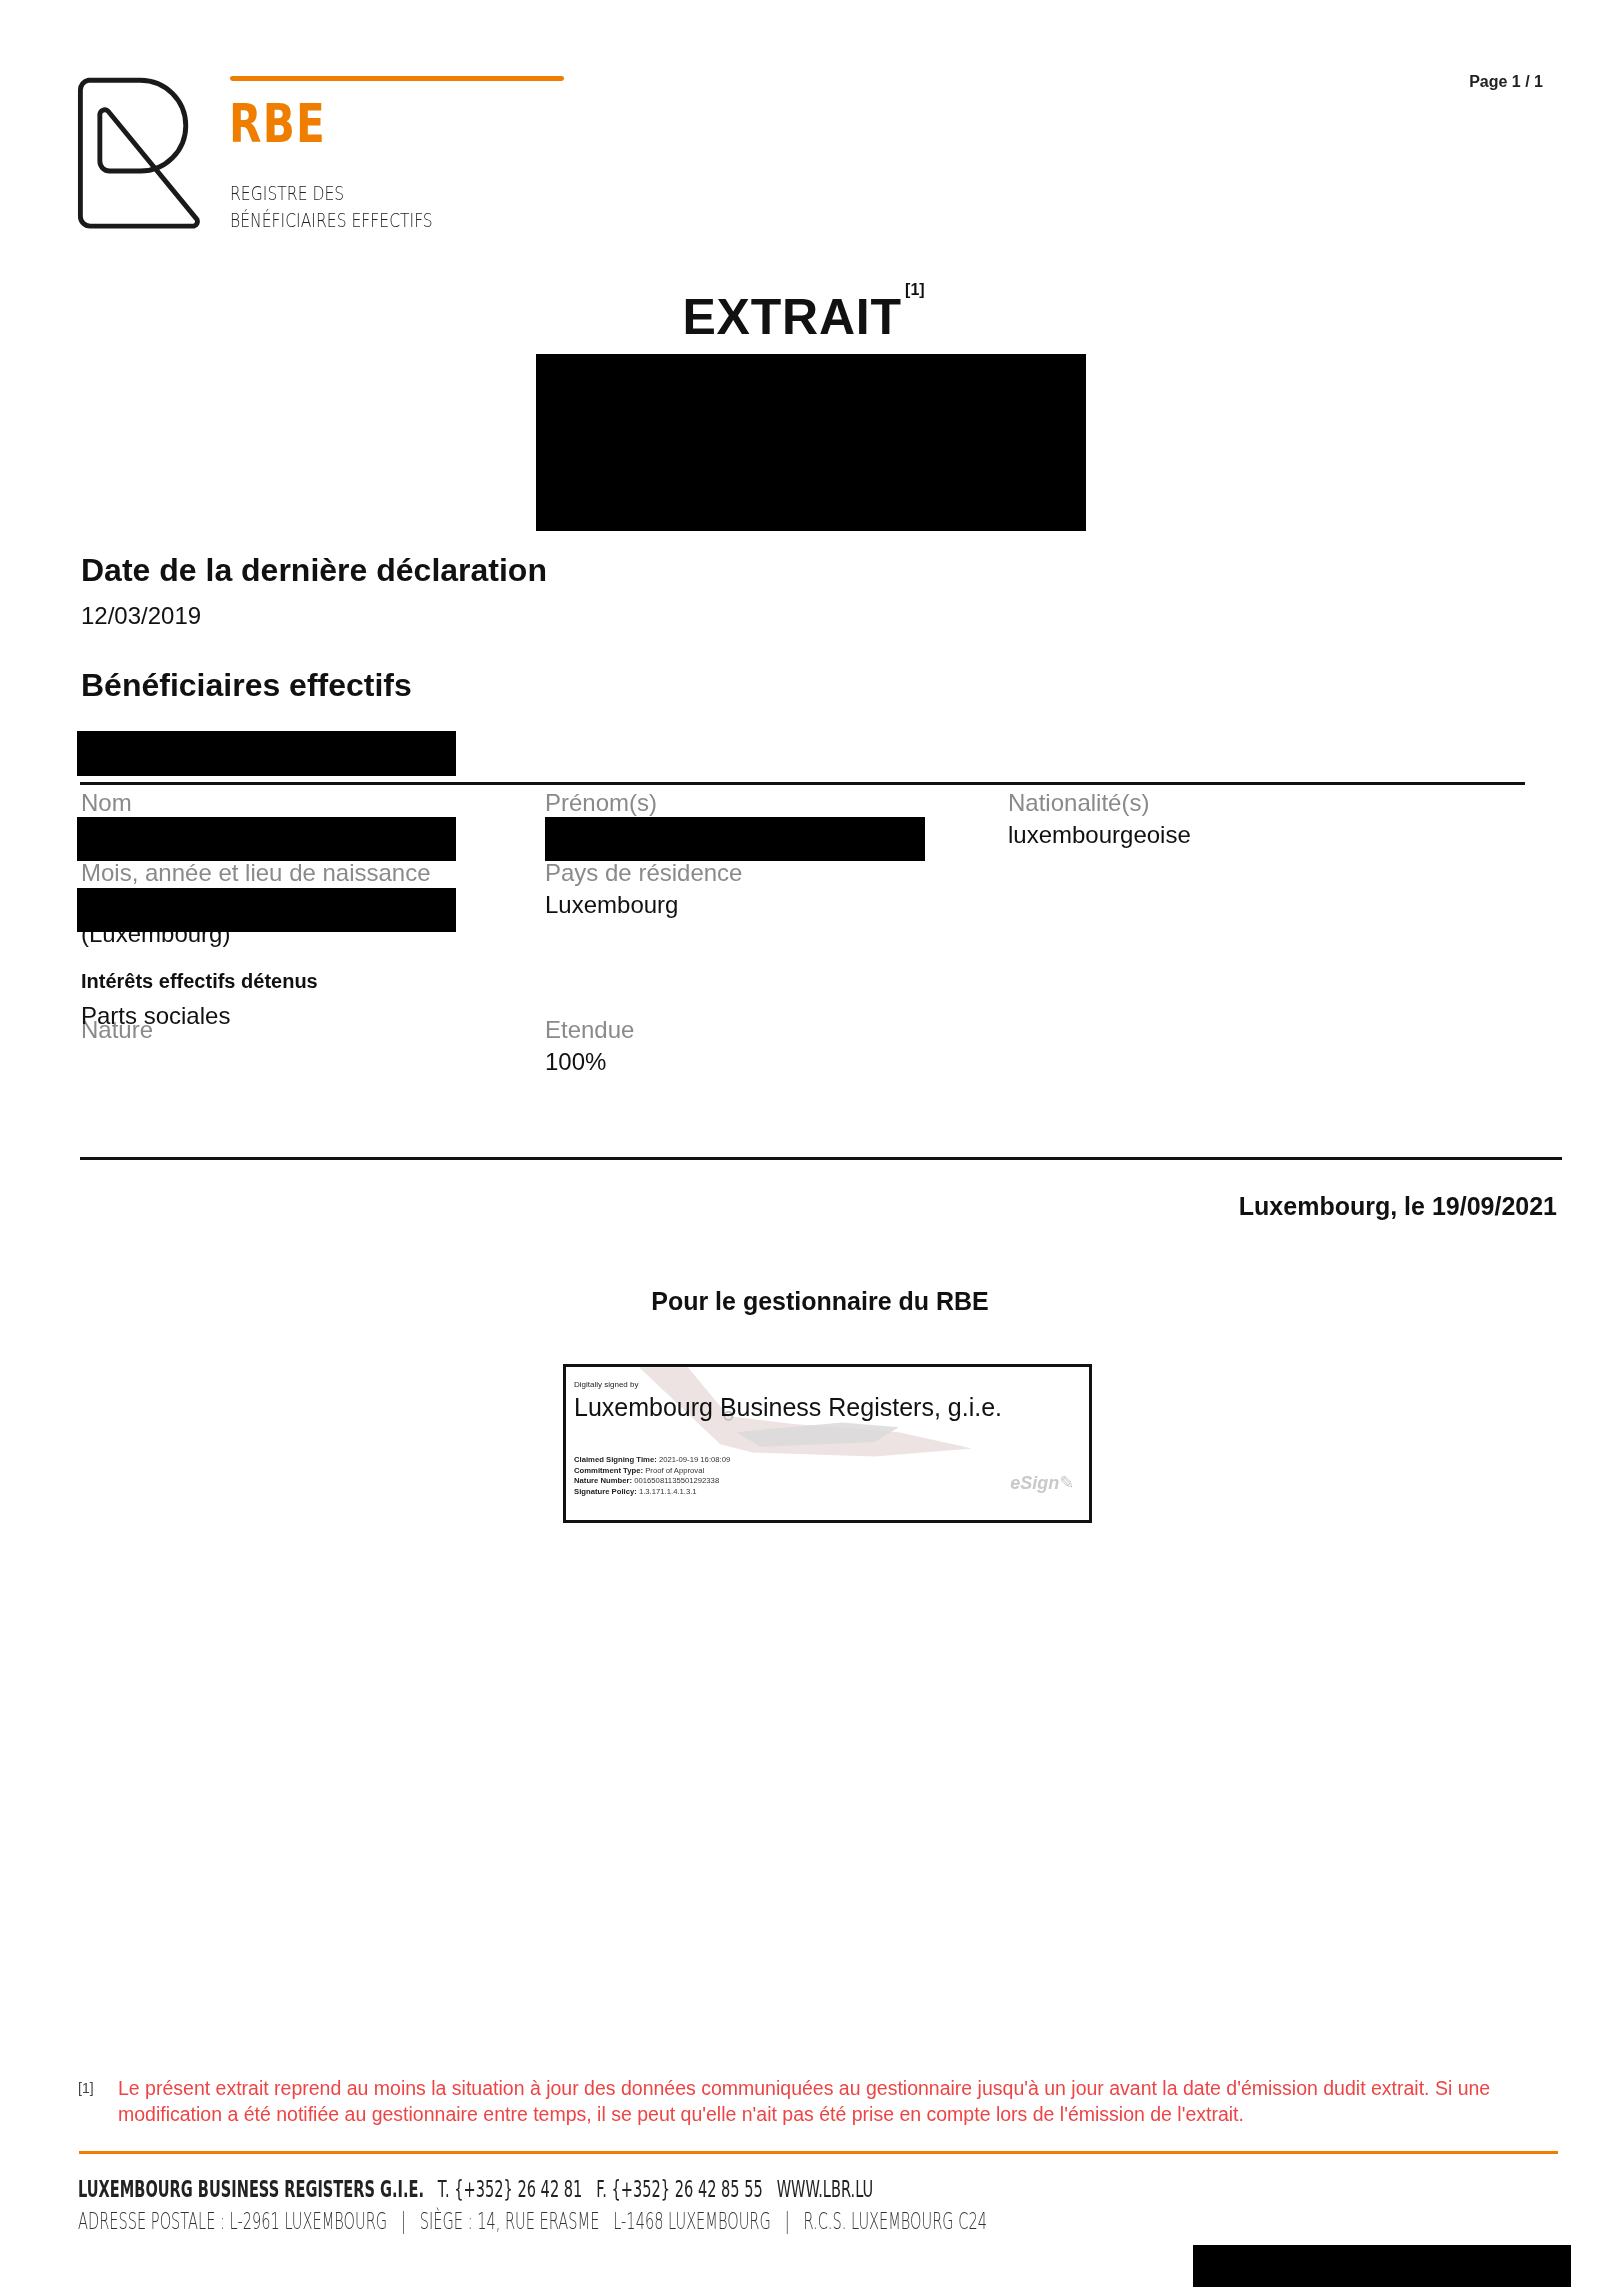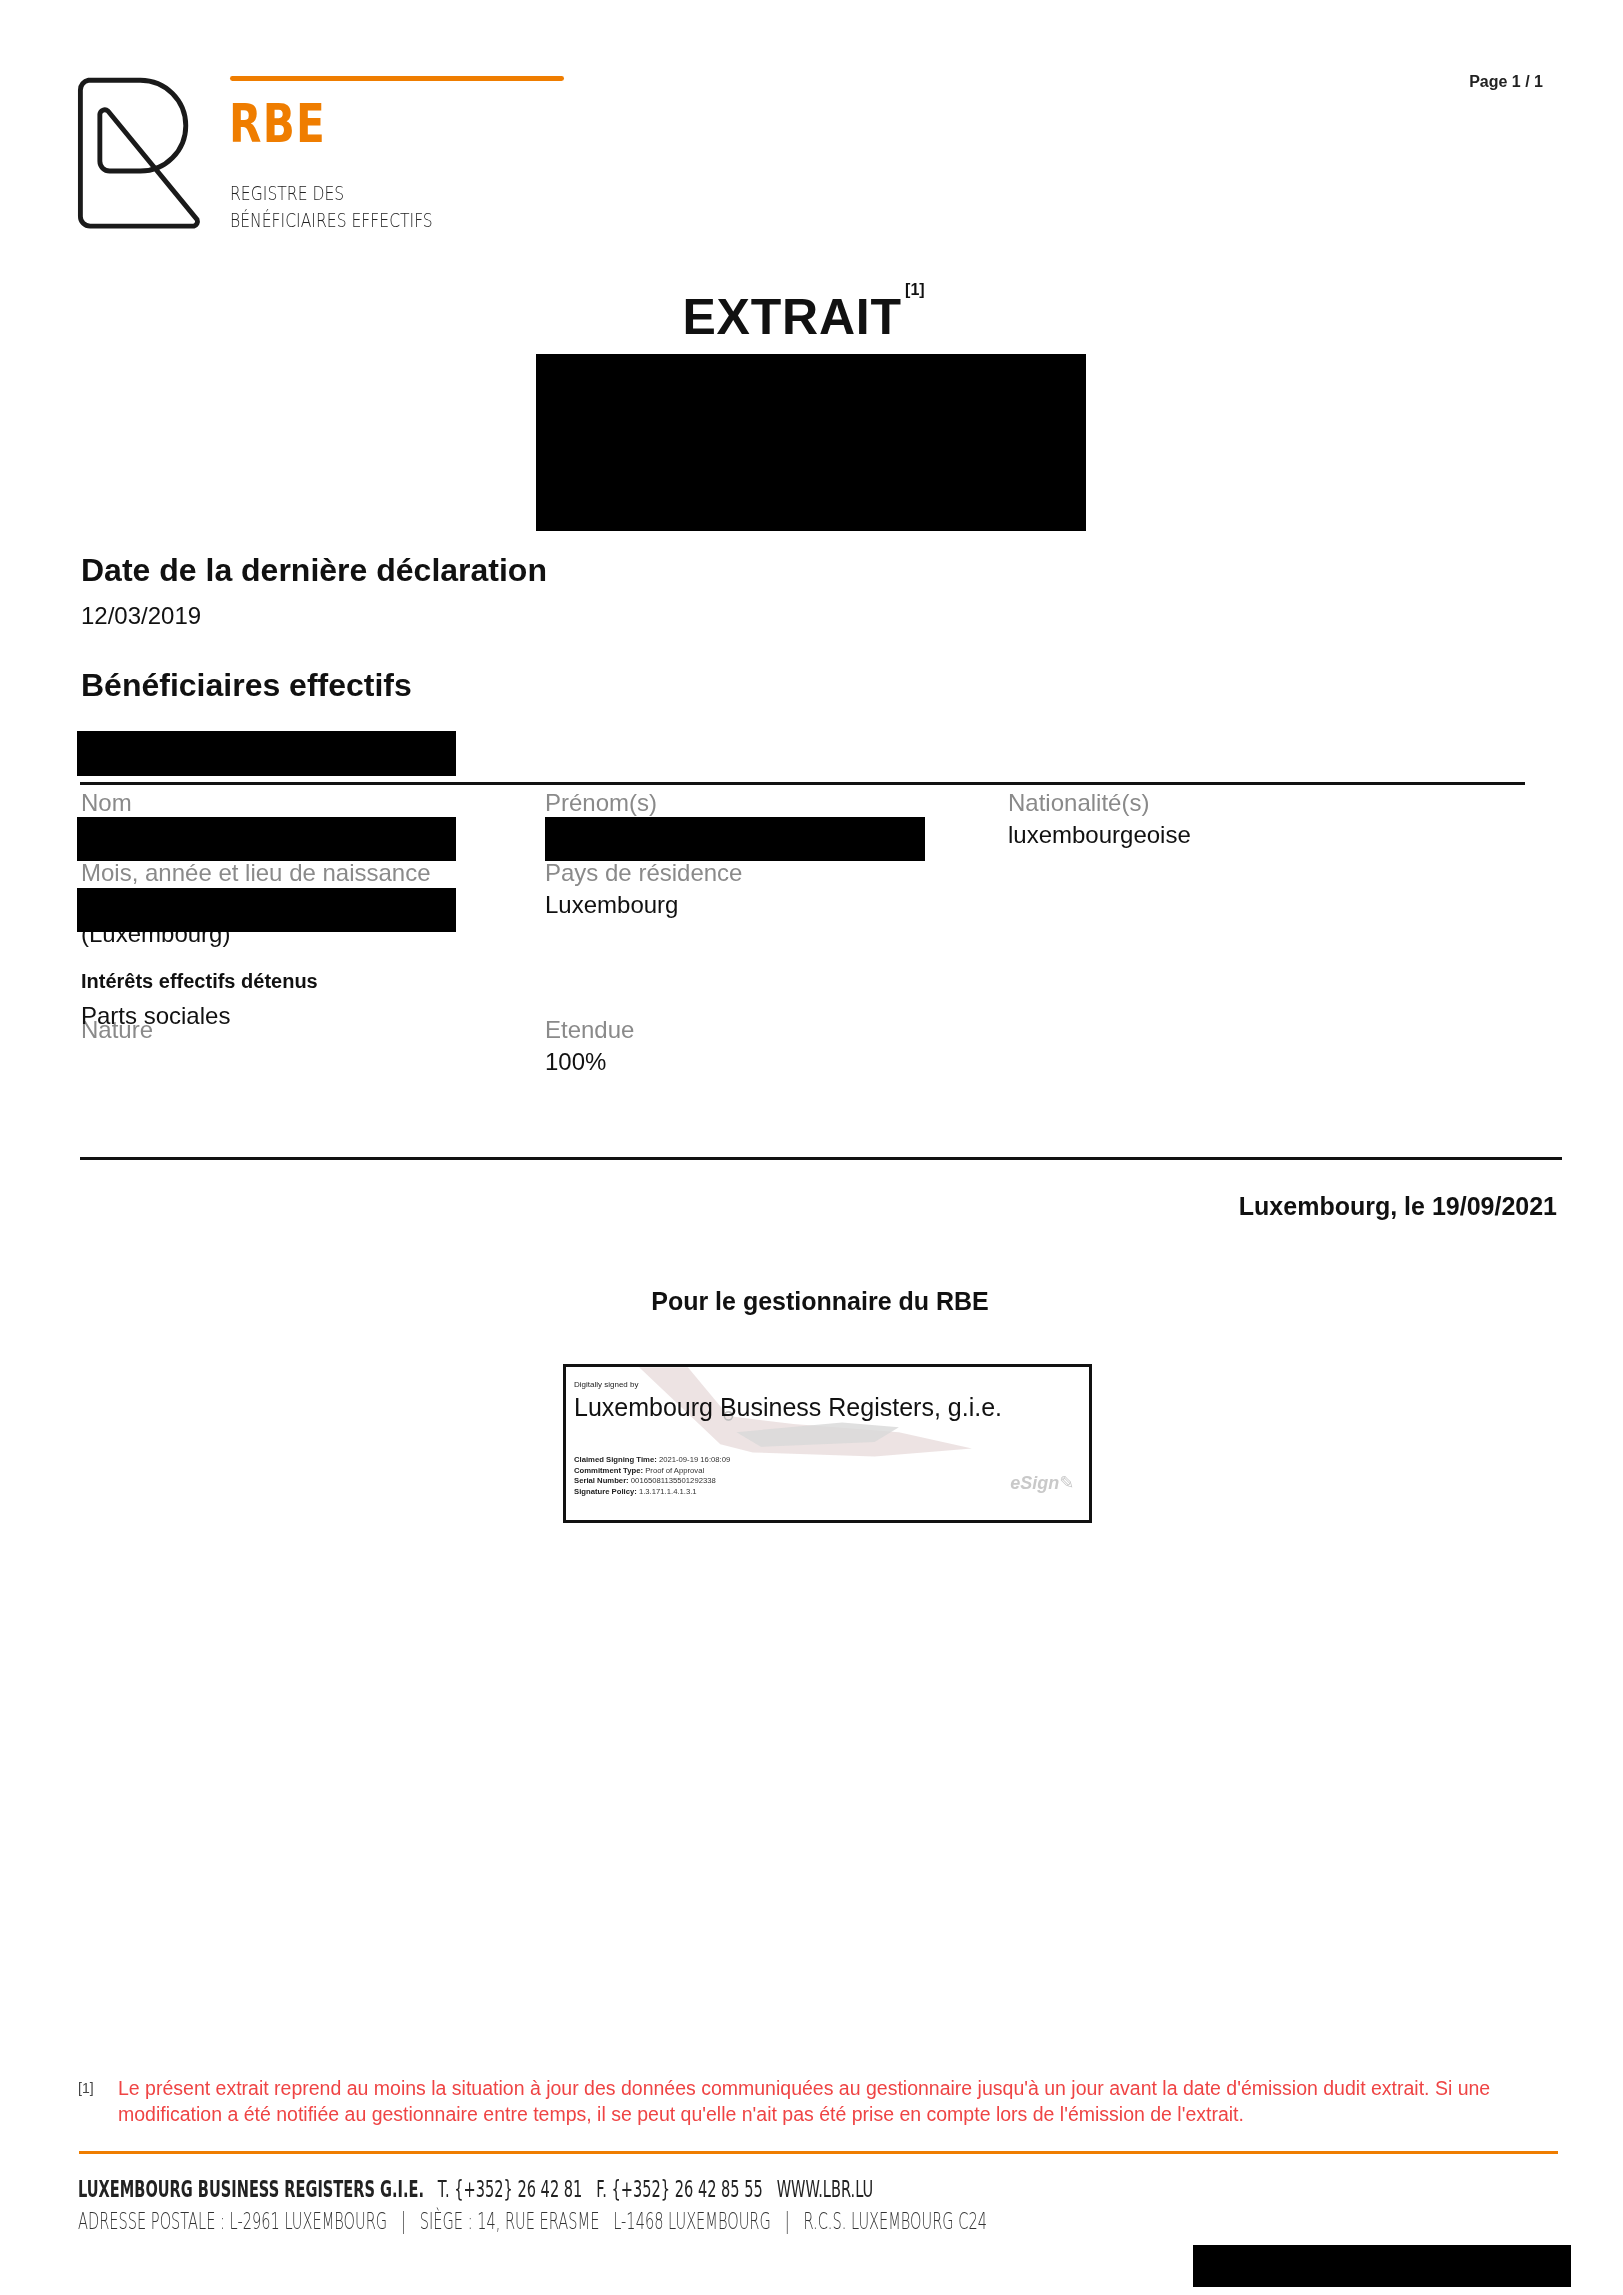--- a/index.html
+++ b/index.html
@@ -107,21 +107,21 @@
   <svg class="pen" viewBox="0 0 420 130">
     <path d="M10 0 L70 0 L120 60 L200 70 L330 80 L420 100 L300 110 L150 105 L110 95 Z" fill="#e8dcdc" opacity="0.8"></path>
     <path d="M130 80 L260 68 L330 74 L300 92 L160 98 Z" fill="#d8d8d8" opacity="0.8"></path>
     <circle cx="120" cy="60" r="5" fill="none" stroke="#bbb" stroke-width="2"></circle>
   </svg>
   <div class="sig-small">Digitally signed by</div>
   <div class="sig-name">Luxembourg Business Registers, g.i.e.</div>
   <div class="sig-meta">
     <div><b>Claimed Signing Time:</b> <span>2021-09-19 16:08:09</span></div>
     <div><b>Commitment Type:</b> <span>Proof of Approval</span></div>
-    <div><b>Serial Number:</b> <span>00165081135501292338</span></div>
+    <div><b>Nature Number:</b> <span>00165081135501292338</span></div>
     <div><b>Signature Policy:</b> <span>1.3.171.1.4.1.3.1</span></div>
   </div>
   <div class="esign">
     <span>eSign</span><span>✎</span>
   </div>
 </div>
 
 <div class="abs fn-mark">[1]</div>
 <div class="abs fn-text">Le présent extrait reprend au moins la situation à jour des données communiquées au gestionnaire jusqu'à un jour avant la date d'émission dudit extrait. Si une modification a été notifiée au gestionnaire entre temps, il se peut qu'elle n'ait pas été prise en compte lors de l'émission de l'extrait.</div>
 

